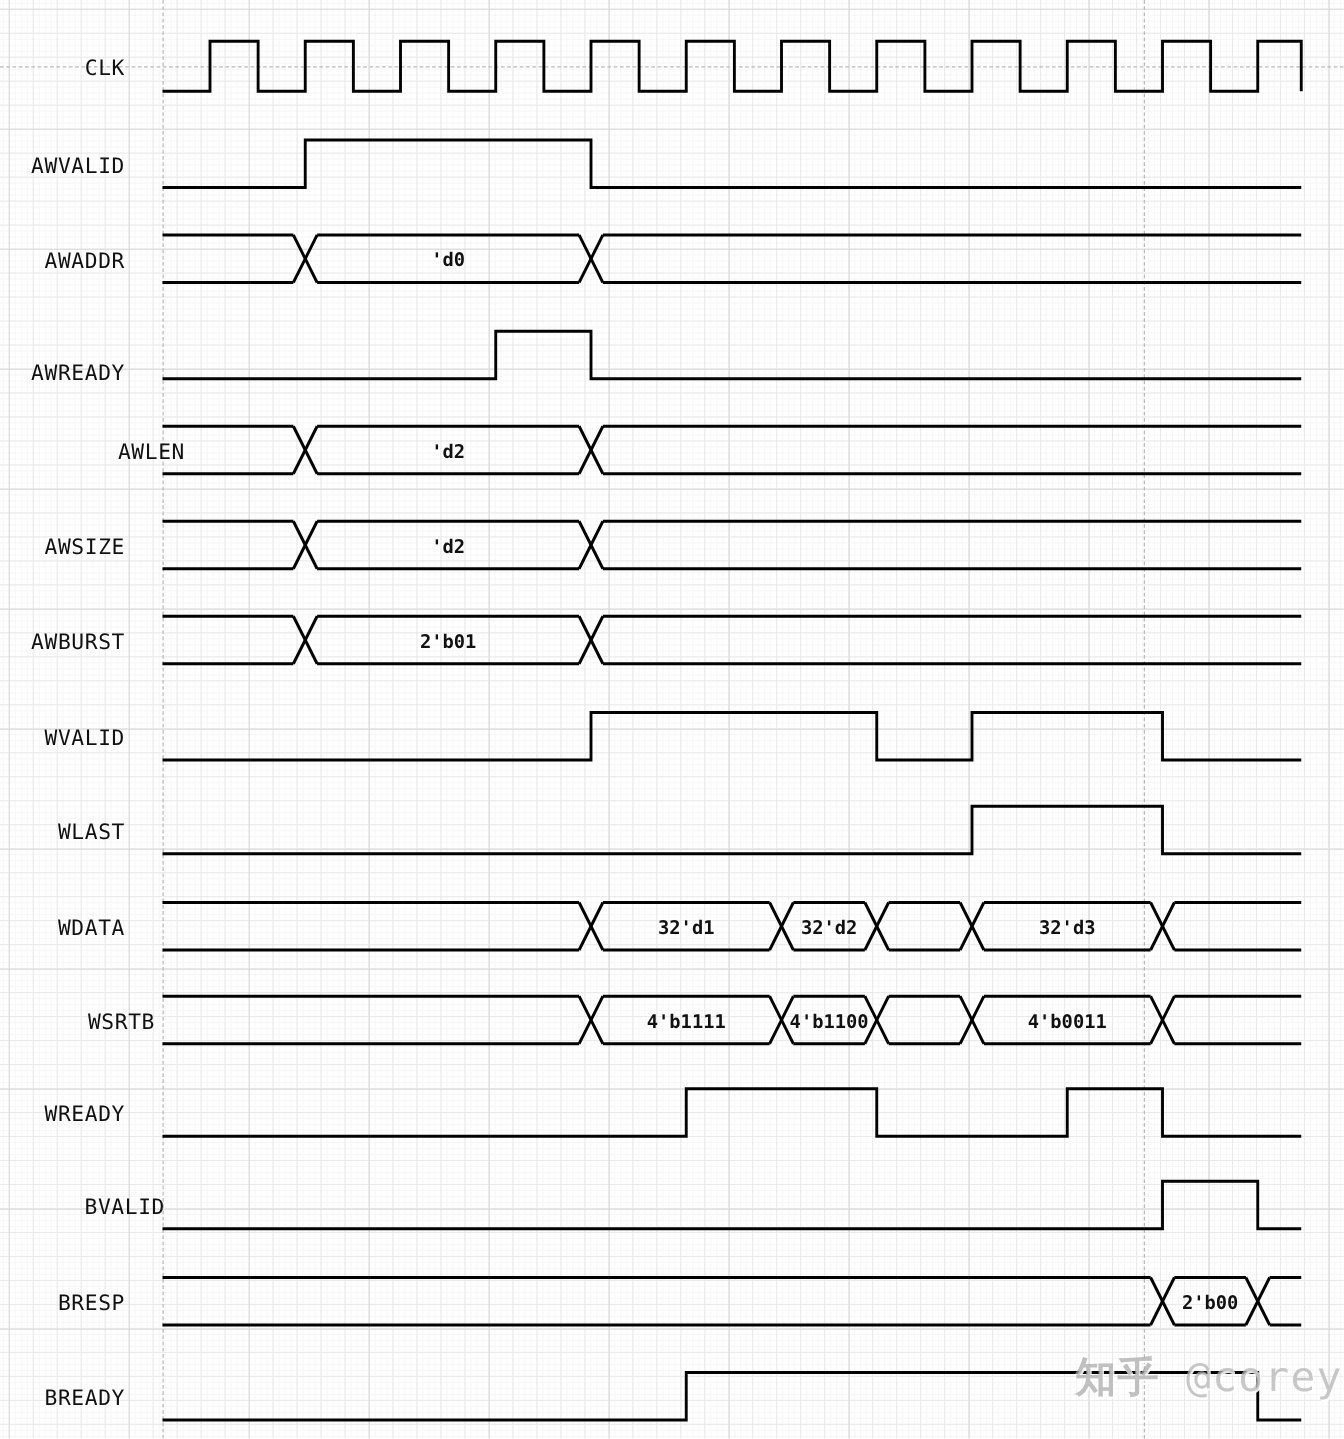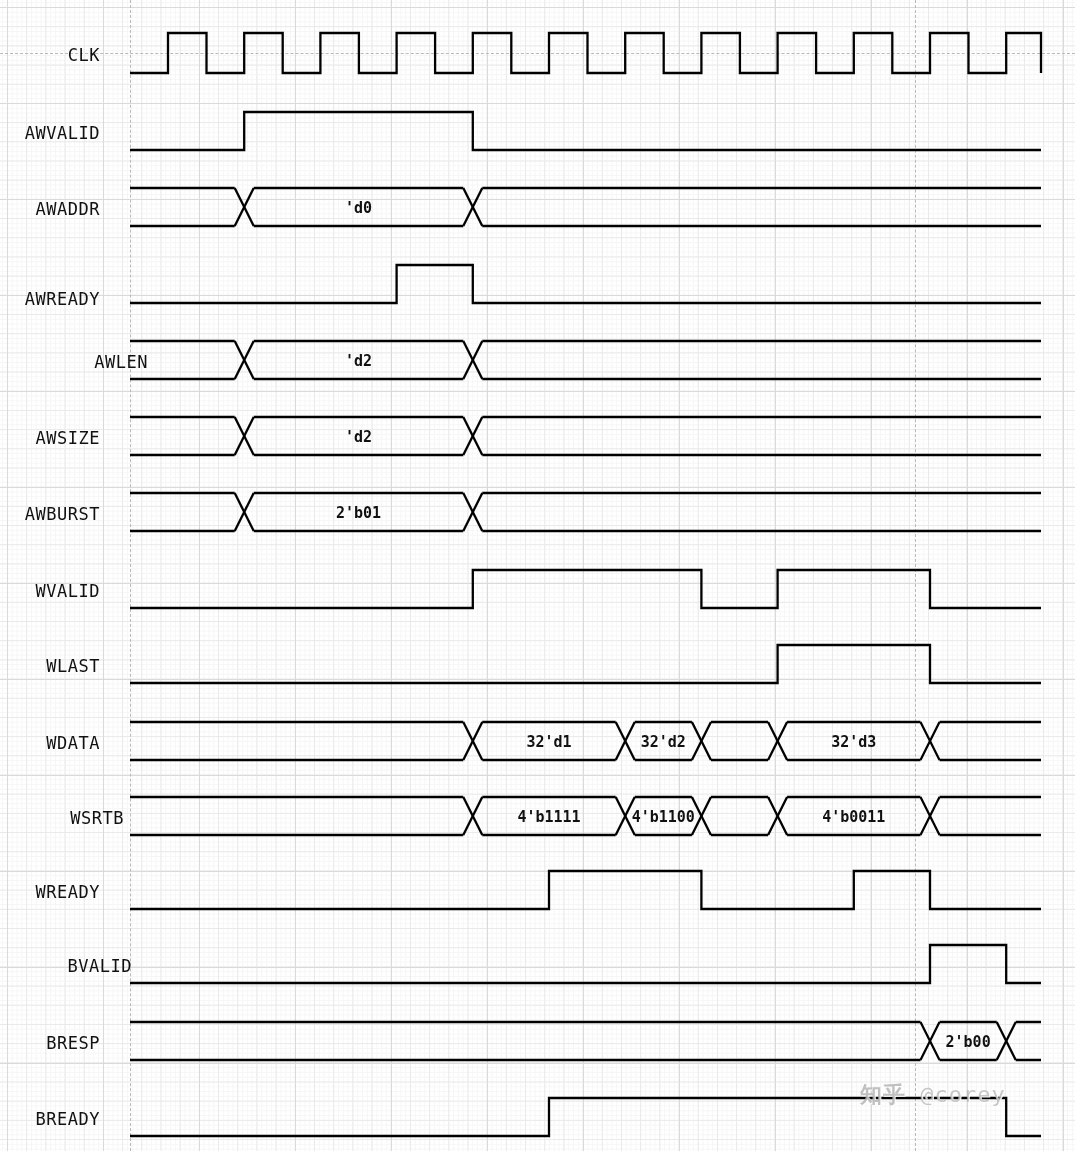--- a/index.html
+++ b/index.html
@@ -21,21 +21,21 @@
   .pageline.v{top:0;bottom:0;width:0;border-left:1px dashed #b9b9b9;}
   .pageline.h{left:0;right:0;height:0;border-top:1px dashed #b9b9b9;}
   .sig-label{
     position:absolute;left:0;width:100px;height:22px;line-height:22px;
     text-align:right;font-size:17px;font-weight:normal;color:#111;
     letter-spacing:.5px;white-space:nowrap;
   }
   #wave{position:absolute;left:0;top:0;}
   .watermark{
     position:absolute;left:860px;top:1080px;white-space:nowrap;
-    font-size:22px;font-weight:bold;color:rgba(168,168,168,.72);
+    font-size:33px;font-weight:bold;color:rgba(168,168,168,.72);
     letter-spacing:1px;text-shadow:1px 1px 0 rgba(255,255,255,.9);
   }
   .watermark .handle{font-weight:normal;color:rgba(178,178,178,.72);}
 </style>
 </head>
 <body>
 
 <div class="stage">
   <div class="pageline v" style="left:130px"></div>
   <div class="pageline v" style="left:915px"></div>

